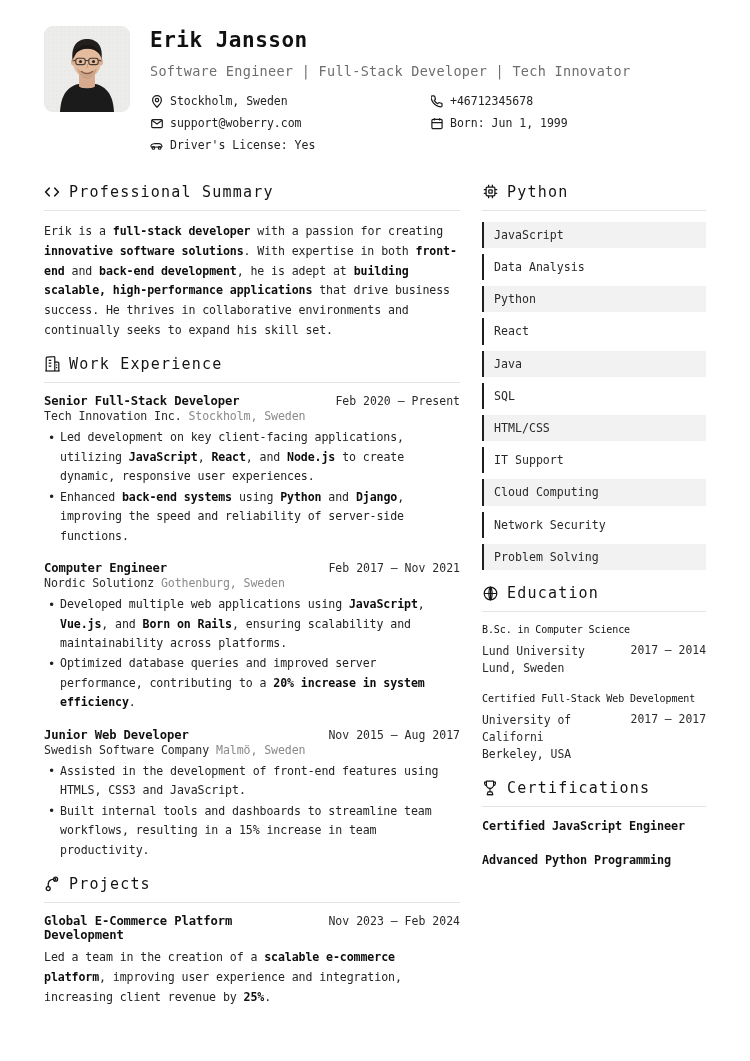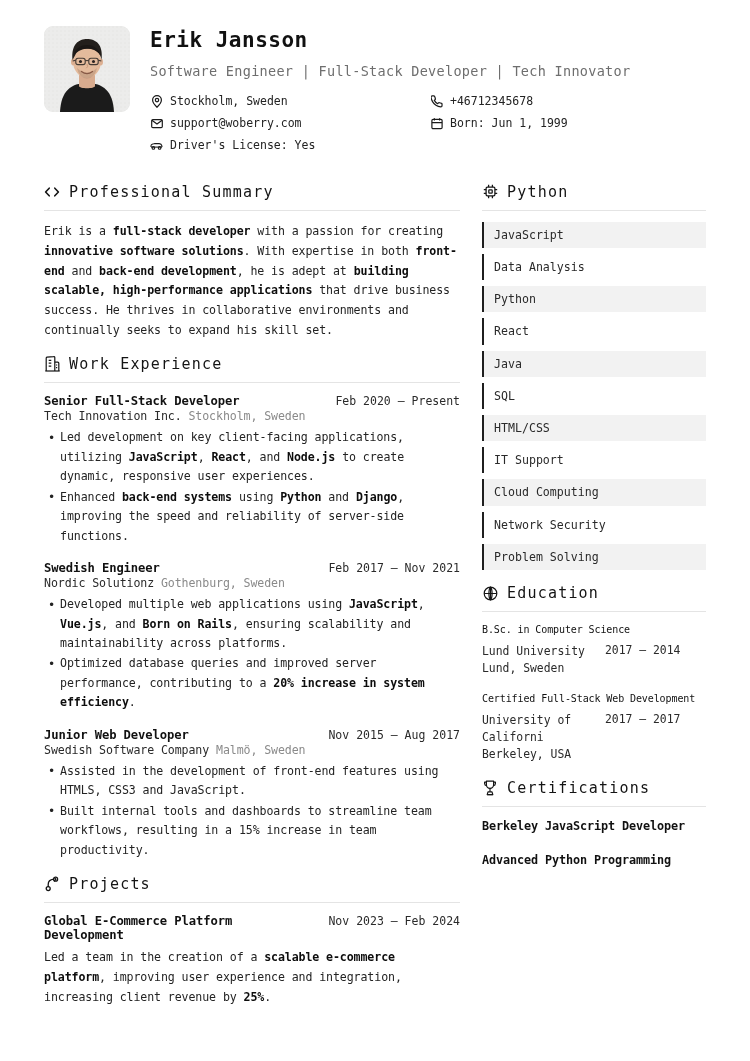--- a/index.html
+++ b/index.html
@@ -217,21 +217,21 @@
   .edu-degree {
     font-size: 10px;
     font-weight: normal;
     color: #111111;
     line-height: 1.45;
     margin-bottom: 5px;
     letter-spacing: -0.1px;
   }
   .edu-row {
     display: flex;
-    justify-content: flex-start;
+    justify-content: space-between;
     align-items: flex-start;
     gap: 13px;
   }
   .edu-school {
     font-size: 11.4px;
     color: #2a2a2a;
     line-height: 1.52;
     max-width: 110px;
     word-break: break-word;
   }
@@ -400,21 +400,21 @@
                 <div class="job-dates">Feb 2020 — Present</div>
               </div>
               <div class="job-sub"><span>Tech Innovation Inc. </span><span class="loc">Stockholm, Sweden</span></div>
               <ul class="bullets">
                 <li class="bullet">Led development on key client-facing applications, utilizing <b>JavaScript</b>, <b>React</b>, and <b>Node.js</b> to create dynamic, responsive user experiences.</li>
                 <li class="bullet">Enhanced <b>back-end systems</b> using <b>Python</b> and <b>Django</b>, improving the speed and reliability of server-side functions.</li>
               </ul>
             </div>
             <div class="job">
               <div class="job-head">
-                <div class="job-title">Swedish Engineer</div>
+                <div class="job-title">Computer Engineer</div>
                 <div class="job-dates">Feb 2017 — Nov 2021</div>
               </div>
               <div class="job-sub"><span>Nordic Solutionz </span><span class="loc">Gothenburg, Sweden</span></div>
               <ul class="bullets">
                 <li class="bullet">Developed multiple web applications using <b>JavaScript</b>, <b>Vue.js</b>, and <b>Born on Rails</b>, ensuring scalability and maintainability across platforms.</li>
                 <li class="bullet">Optimized database queries and improved server performance, contributing to a <b>20% increase in system efficiency</b>.</li>
               </ul>
             </div>
             <div class="job">
               <div class="job-head">
@@ -525,20 +525,20 @@
               <path d="M10.6 2.2h1.8v1.2a2.4 2.4 0 0 1-2 2.3"></path>
               <path d="M7 8.4v3.4"></path>
               <path d="M4.2 14.6h5.6"></path>
               <path d="M5 11.8h4l.8 2.8H4.2z"></path>
             </svg>
           </span>
           <span>Certifications</span>
         </div>
         <div class="rule"></div>
         <div>
-            <div class="cert">Berkeley JavaScript Developer</div>
+            <div class="cert">Certified JavaScript Engineer</div>
             <div class="cert">Advanced Python Programming</div>
           </div>
       </div>
 
     </div>
   </div>
 </div>
 
 </body></html>

